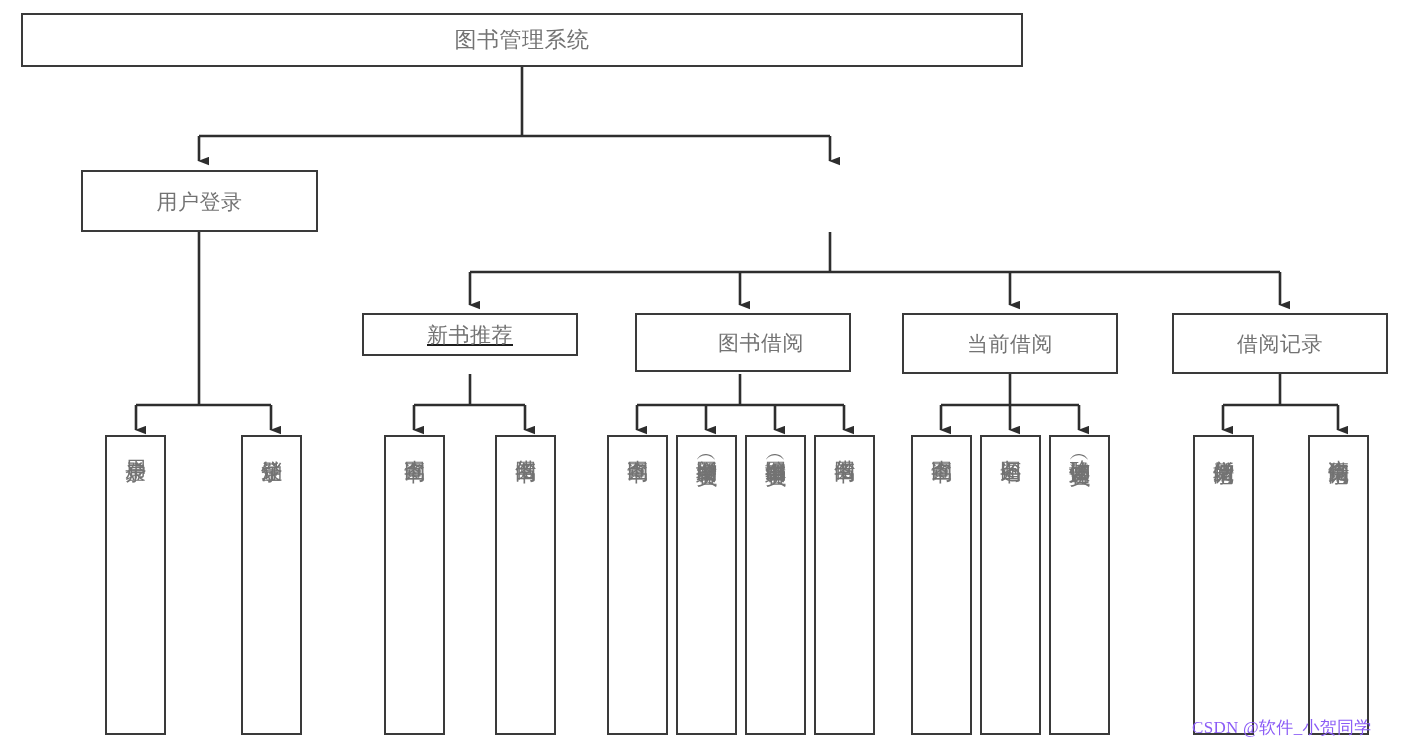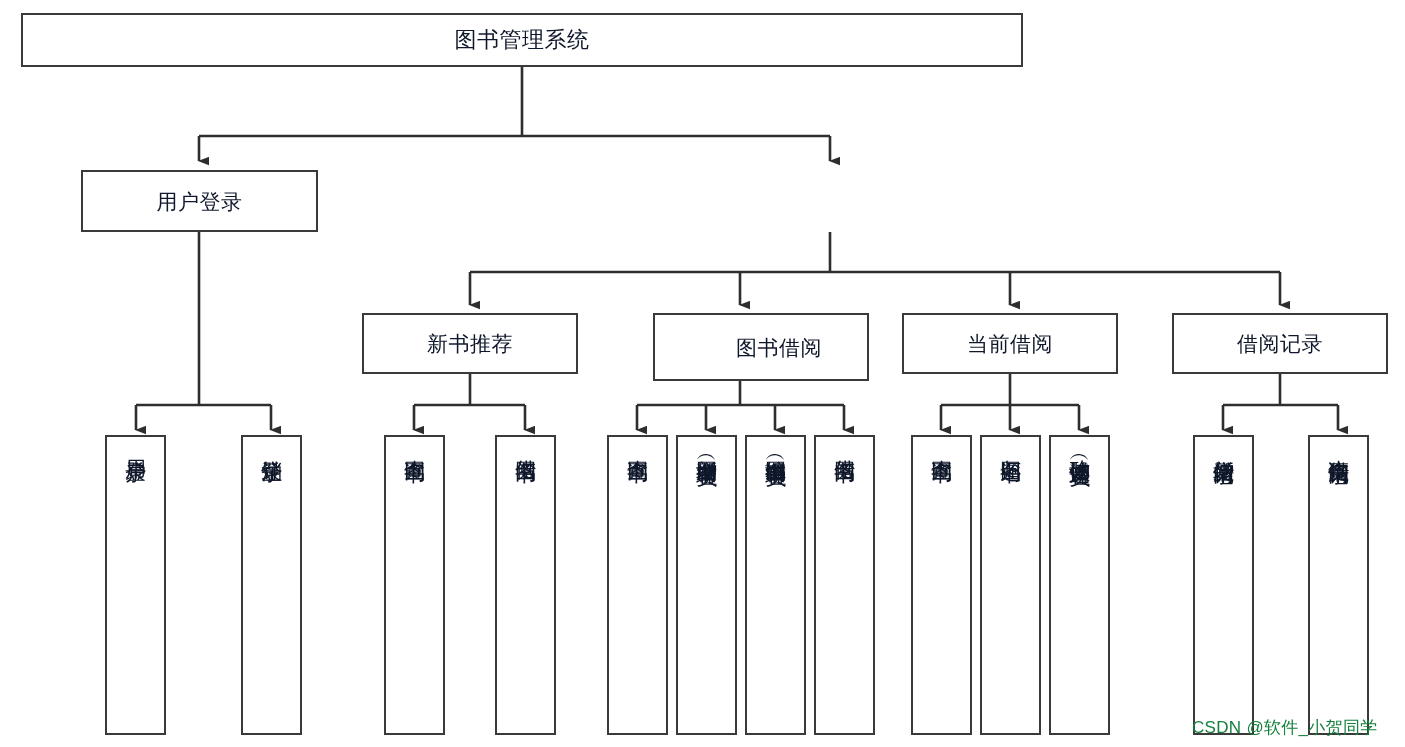--- a/index.html
+++ b/index.html
@@ -35,21 +35,21 @@
     align-items: center;
     justify-content: center;
     color: #1d1d1d;
     z-index: 3;
   }
   .node-label {
     display: block;
     text-align: center;
     line-height: 1.0;
     white-space: nowrap;
-    color: #0f172a;
+    color: #737373;
   }
   
   .node.horiz .node-label {
     font-size: 21px;
     letter-spacing: 0.5px;
   }
   .node.root .node-label {
     font-size: 22px;
   }
   
@@ -61,24 +61,25 @@
     writing-mode: vertical-rl;
     text-orientation: upright;
     font-size: 21px;
     line-height: 1.08;
     letter-spacing: 1px;
     white-space: nowrap;
   }
   .watermark {
     position: absolute;
     font-size: 17px;
-    color: #15803d;
+    color: #8b5cf6;
     white-space: nowrap;
     z-index: 5;
     letter-spacing: 0.3px;
+    font-family: Liberation Serif, serif;
   }
 </style>
 </head>
 <body>
 
 <div id="canvas">
 
   <svg id="edges" viewBox="0 0 1405 747" xmlns="http://www.w3.org/2000/svg">
     <defs>
       <marker id="arrow" markerWidth="9" markerHeight="11" refX="4.5" refY="10" orient="auto" markerUnits="userSpaceOnUse">
@@ -131,25 +132,25 @@
 
   <div class="node horiz root" style="left:21px; top:13px; width:1002px; height:54px;">
     <span class="node-label">图书管理系统</span>
   </div>
 
   <div class="node horiz" style="left:81px; top:170px; width:237px; height:62px;">
     <span class="node-label">用户登录</span>
   </div>
 
 
-  <div class="node horiz" style="left:362px; top:313px; width:216px; height:61px;">
+  <div class="node horiz" style="left:362px; top:313px; width:216px; height:43px;text-decoration:underline;">
     <span class="node-label">新书推荐</span>
   </div>
 
-  <div class="node horiz" style="left:653px; top:313px; width:216px; height:68px;padding-left:36px;">
+  <div class="node horiz" style="left:635px; top:313px; width:216px; height:59px;padding-left:36px;">
     <span class="node-label">图书借阅</span>
   </div>
 
   <div class="node horiz" style="left:1172px; top:313px; width:216px; height:61px;">
     <span class="node-label">借阅记录</span>
   </div>
 
   <div class="node horiz" style="left:902px; top:313px; width:216px; height:61px;">
     <span class="node-label">当前借阅</span>
   </div>

